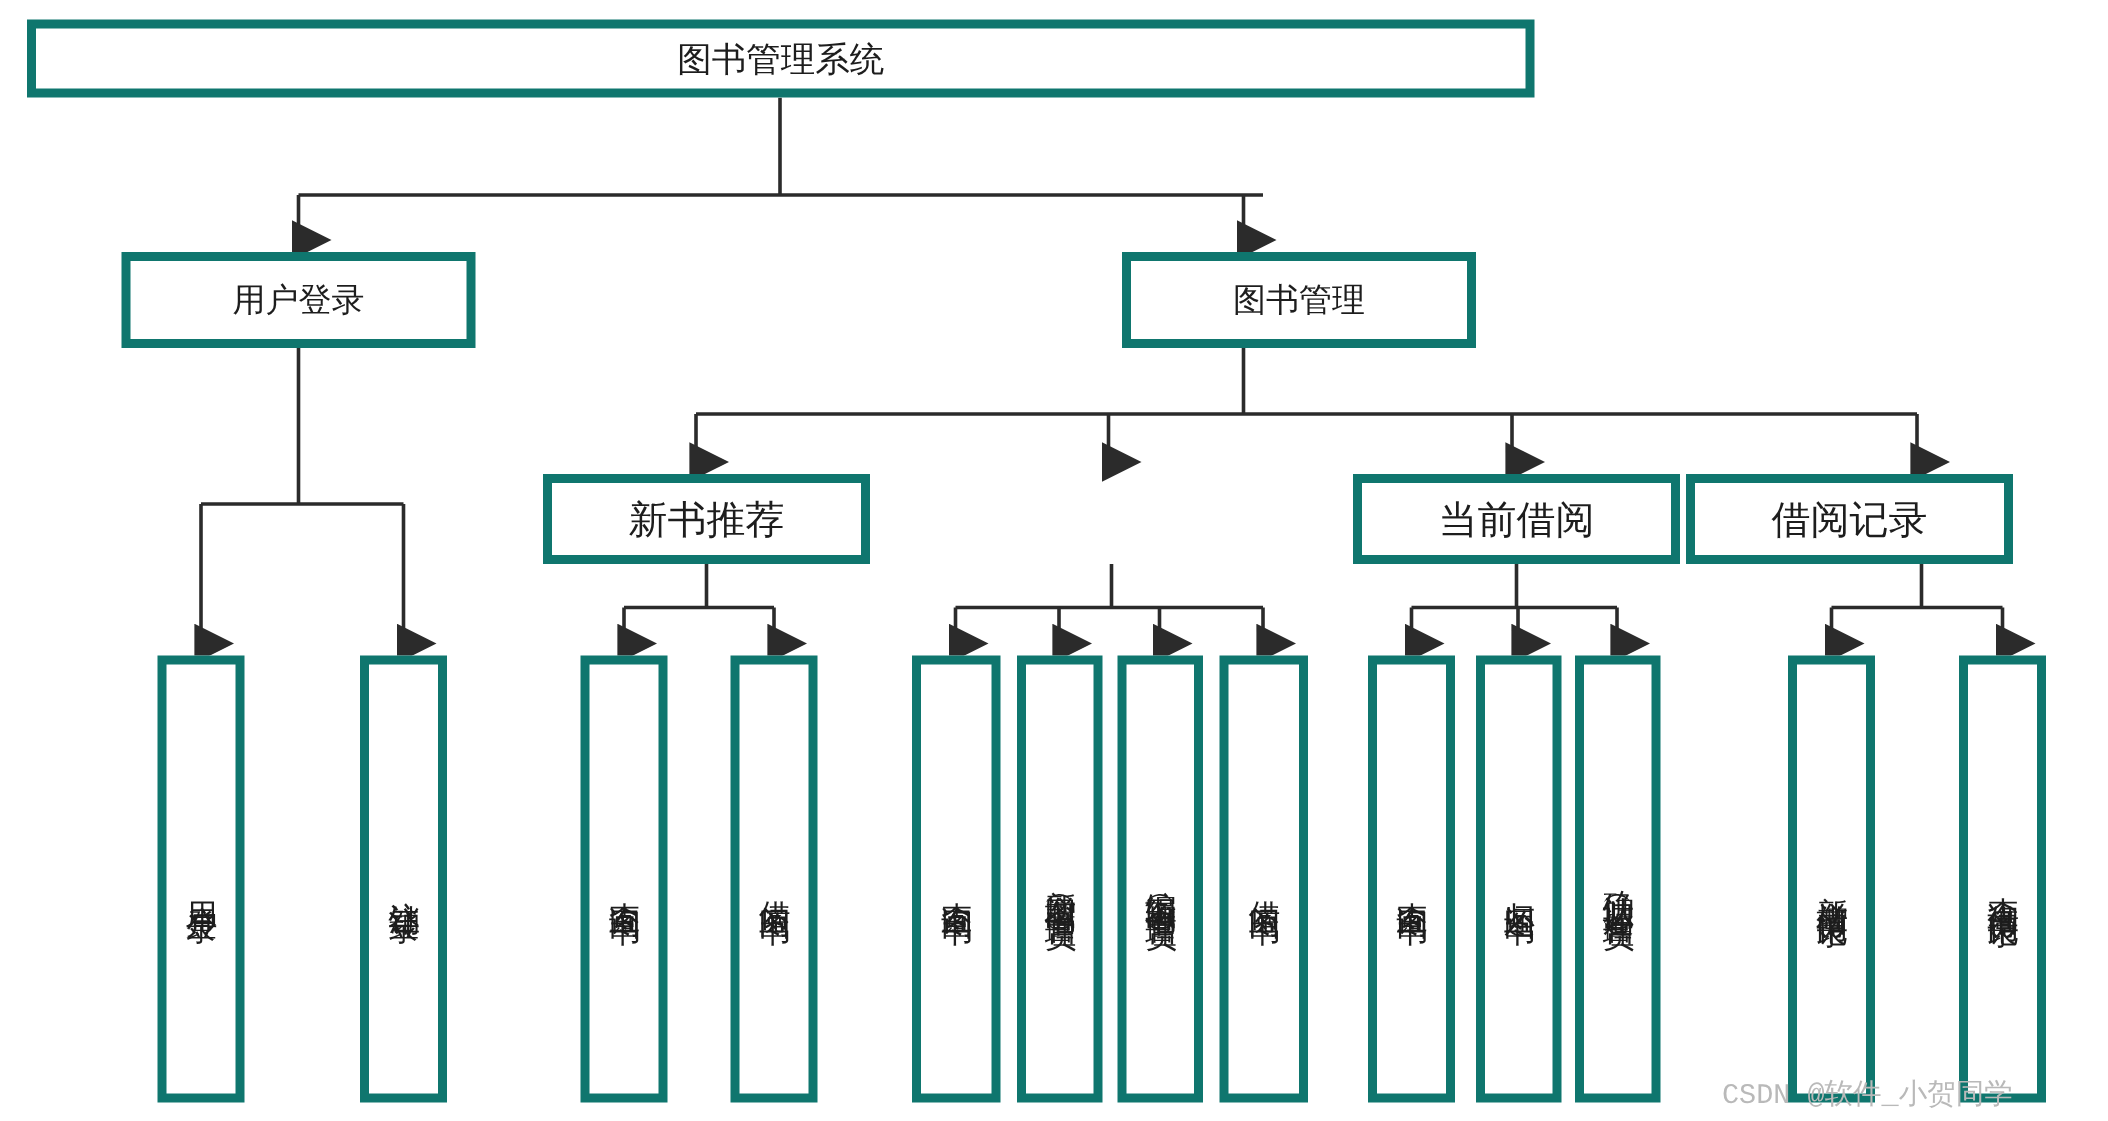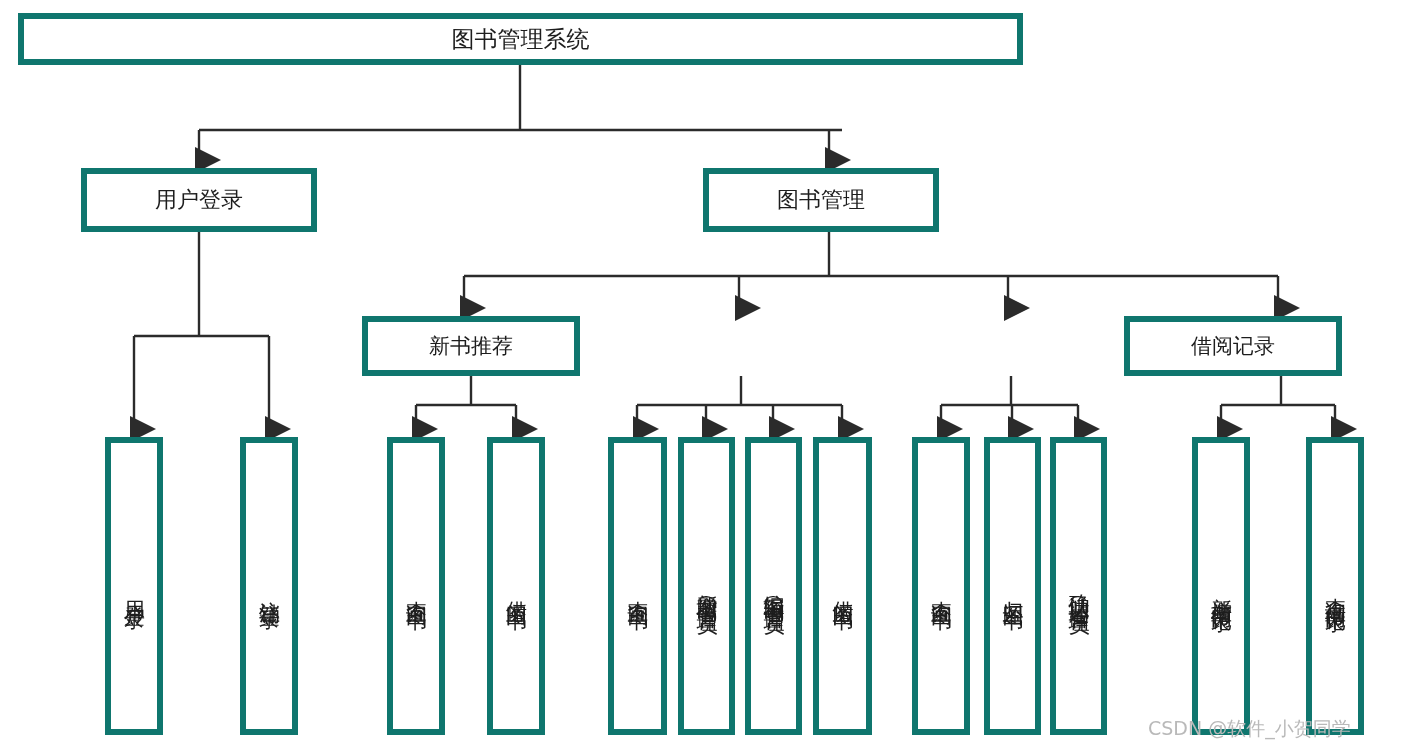--- a/index.html
+++ b/index.html
@@ -22,21 +22,21 @@
     box-sizing: border-box;
     border: 6px solid #0f766e;
     background: #ffffff;
     display: flex;
     align-items: center;
     justify-content: center;
     color: #1d1d1d;
   }
   .node.root   { font-size: 23px; }
   .node.lvl2   { font-size: 22px; }
-  .node.lvl3   { font-size: 21px; font-family: Liberation Mono, monospace; }
+  .node.lvl3   { font-size: 26px; font-family: Liberation Mono, monospace; }
   .node.leaf {
     align-items: flex-start;
     justify-content: center;
     font-size: 21px;
     padding-top: 0;
   }
   .vtext {
     writing-mode: vertical-rl;
     text-orientation: upright;
     letter-spacing: 3px;
@@ -118,26 +118,29 @@
     <path class="edge" d="M 1335 405 L 1335 429" marker-end="url(#arrow)"></path>
   </svg>
 
   <div class="node root" style="left:18px; top:13px; width:1005px; height:52px;">
     <span>图书管理系统</span>
   </div>
 
   <div class="node lvl2" style="left:81px; top:168px; width:236px; height:64px;">
     <span>用户登录</span>
   </div>
-  <div class="node lvl2" style="left:703px; top:168px; width:236px; height:64px;">
+  <div class="node lvl2" style="left:748px; top:168px; width:236px; height:64px;">
     <span>图书管理</span>
   </div>
 
   <div class="node lvl3" style="left:362px; top:316px; width:218px; height:60px;">
     <span>新书推荐</span>
+  </div>
+  <div class="node lvl3" style="left:902px; top:316px; width:218px; height:60px;">
+    <span>当前借阅</span>
   </div>
   <div class="node lvl3" style="left:1124px; top:316px; width:218px; height:60px;">
     <span>借阅记录</span>
   </div>
 
   <div class="node leaf" style="left:105px; top:437px; width:58px; height:298px;">
     <span class="vtext" style="margin-top: 141px;">用户登录</span>
   </div>
   <div class="node leaf" style="left:240px; top:437px; width:58px; height:298px;">
     <span class="vtext" style="margin-top: 141px;">注销登录</span>
@@ -173,15 +176,15 @@
     <span class="vtext" style="margin-top: 133.5px;">确认归还（管理员）</span>
   </div>
 
   <div class="node leaf" style="left:1192px; top:437px; width:58px; height:298px;">
     <span class="vtext" style="margin-top: 138px;">新增借阅记录</span>
   </div>
   <div class="node leaf" style="left:1306px; top:437px; width:58px; height:298px;">
     <span class="vtext" style="margin-top: 138px;">查询借阅记录</span>
   </div>
 
-  <div class="watermark" style="left:1148px; top:716px;">CSDN @软件_小贺同学</div>
+  <div class="watermark" style="left:1148px; top:716px;font-family:Liberation Mono, monospace;">CSDN @软件_小贺同学</div>
 
 </div>
 
 </body></html>

